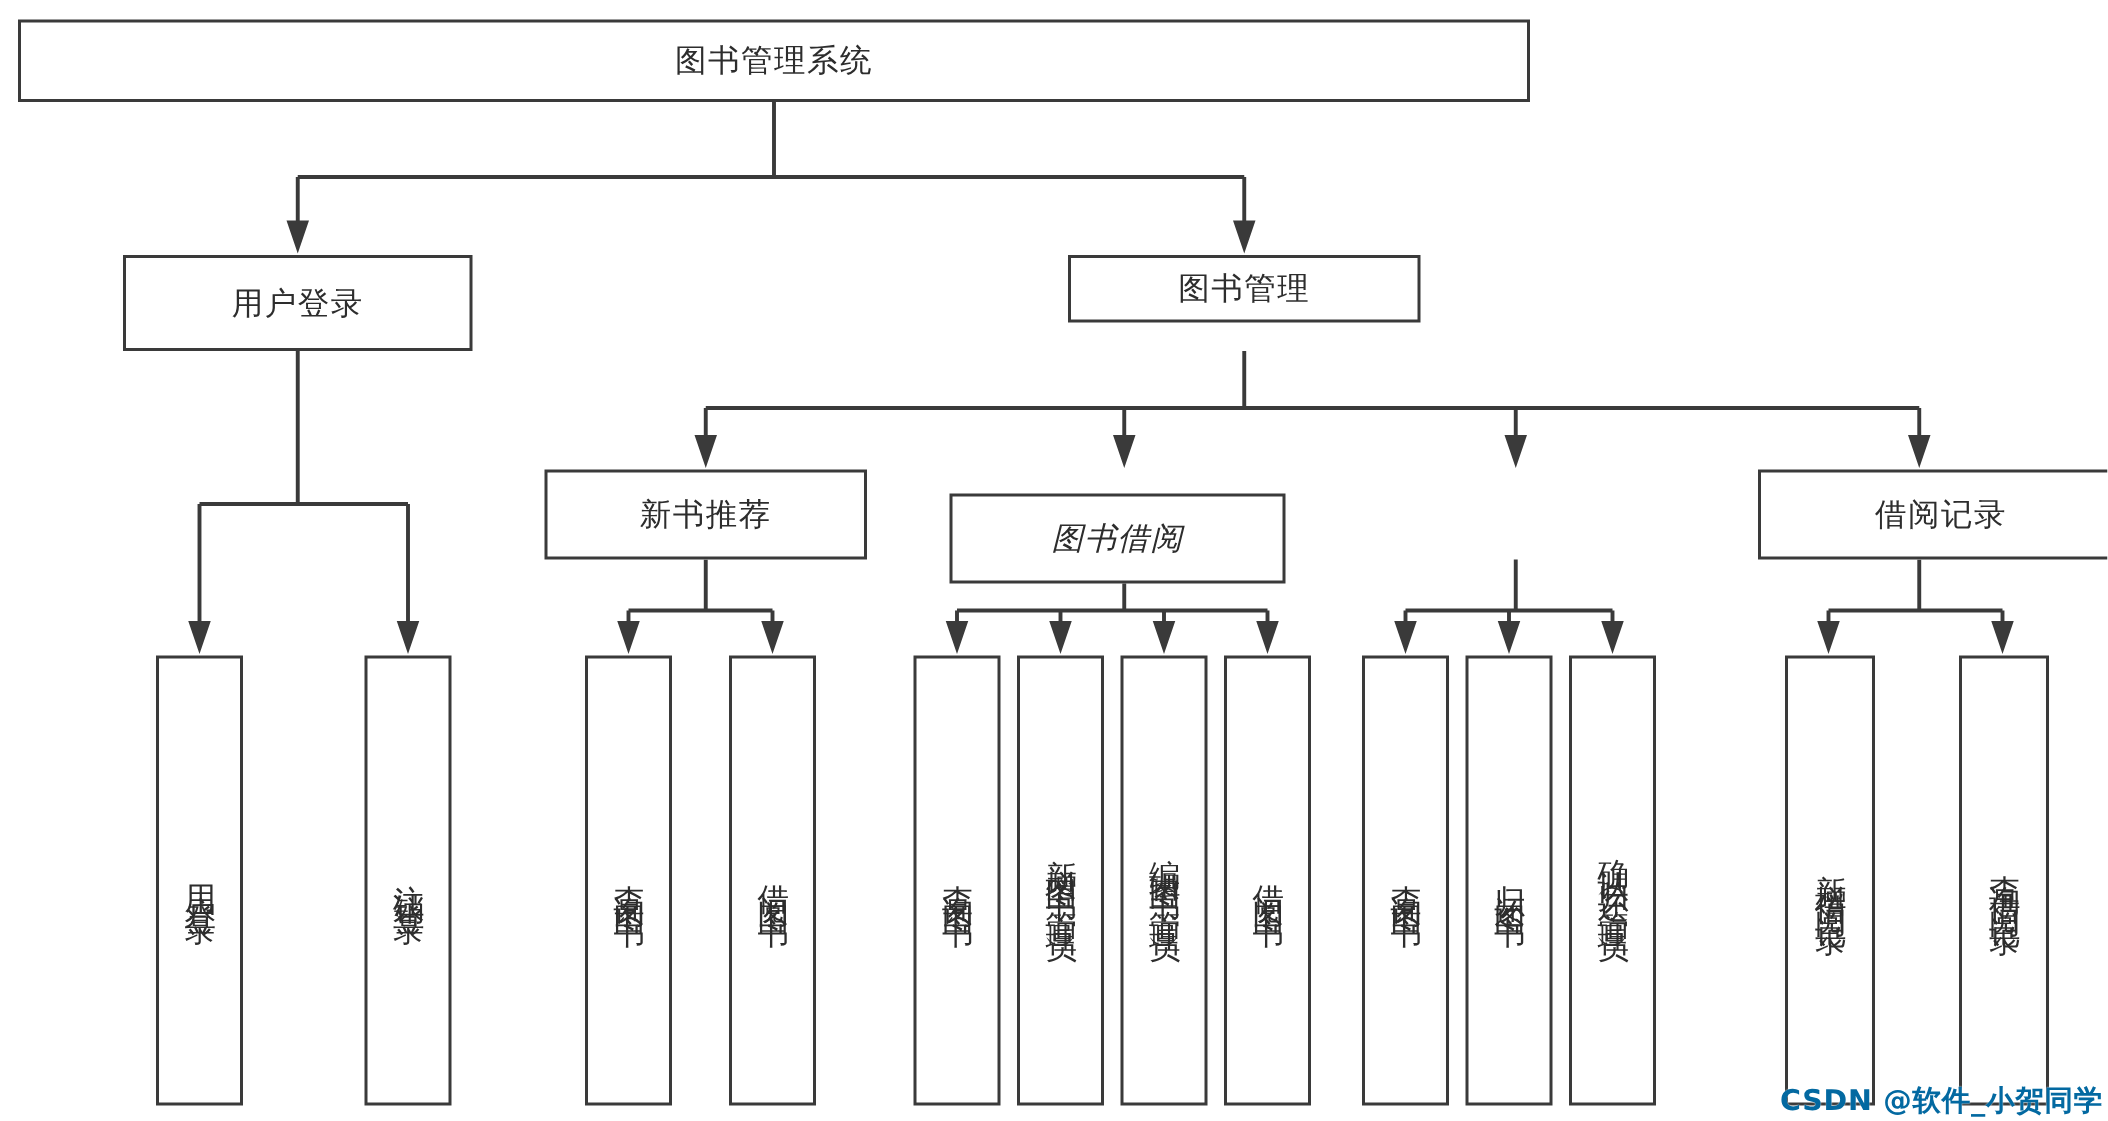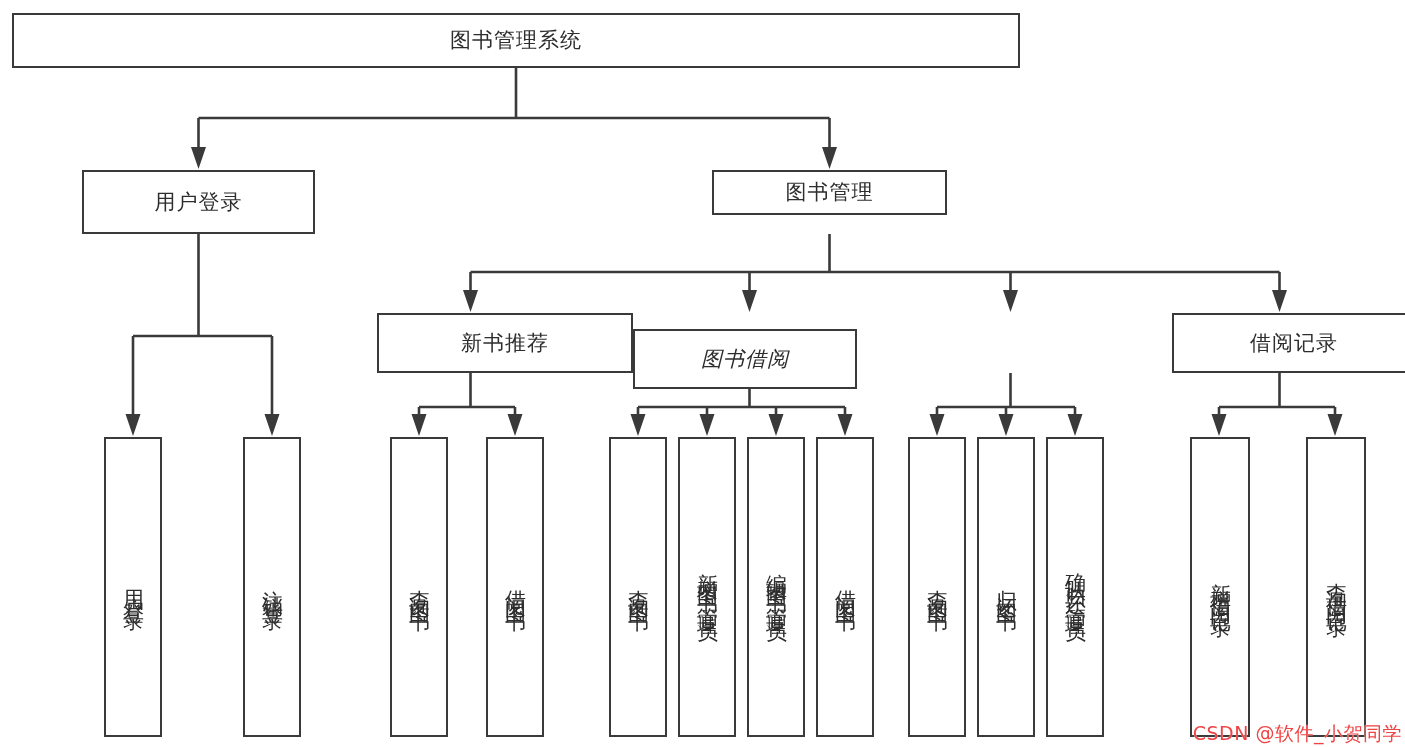--- a/index.html
+++ b/index.html
@@ -44,42 +44,43 @@
     font-size: 21px;
     letter-spacing: 7px;
     line-height: 1;
   }
   .watermark {
     position: absolute;
     right: 3px;
     bottom: 0px;
     z-index: 3;
     font-size: 19px;
-    color: #ef4444;
+    color: #0369a1;
     letter-spacing: 0.5px;
     white-space: nowrap;
     text-shadow: 0 0 1px #ffffff;
+    font-weight: bold;
   }
 </style>
 </head>
 <body>
 
 <div class="canvas">
 
   <svg class="connectors" width="1405" height="747">
       <path d="M 516 68 V 118 M 198.5 118 H 829.5 M 198.5 118 V 149 M 829.5 118 V 149 M 198.5 234 V 336 M 133 336 H 272 M 133 336 V 416 M 272 336 V 416 M 829.5 234 V 272 M 470.5 272 H 1279.5 M 470.5 272 V 292 M 749.5 272 V 292 M 1010.5 272 V 292 M 1279.5 272 V 292 M 470.5 373 V 407 M 419 407 H 515 M 419 407 V 416 M 515 407 V 416 M 749.5 373 V 407 M 638 407 H 845 M 638 407 V 416 M 707 407 V 416 M 776 407 V 416 M 845 407 V 416 M 1010.5 373 V 407 M 937 407 H 1075 M 937 407 V 416 M 1006 407 V 416 M 1075 407 V 416 M 1279.5 373 V 407 M 1219 407 H 1335 M 1219 407 V 416 M 1335 407 V 416 " fill="none" stroke="#3a3a3a" stroke-width="2.6"></path>
       <path d="M 191 147 L 206 147 L 198.5 169 Z M 822 147 L 837 147 L 829.5 169 Z M 125.5 414 L 140.5 414 L 133 436 Z M 264.5 414 L 279.5 414 L 272 436 Z M 463 290 L 478 290 L 470.5 312 Z M 742 290 L 757 290 L 749.5 312 Z M 1003 290 L 1018 290 L 1010.5 312 Z M 1272 290 L 1287 290 L 1279.5 312 Z M 411.5 414 L 426.5 414 L 419 436 Z M 507.5 414 L 522.5 414 L 515 436 Z M 630.5 414 L 645.5 414 L 638 436 Z M 699.5 414 L 714.5 414 L 707 436 Z M 768.5 414 L 783.5 414 L 776 436 Z M 837.5 414 L 852.5 414 L 845 436 Z M 929.5 414 L 944.5 414 L 937 436 Z M 998.5 414 L 1013.5 414 L 1006 436 Z M 1067.5 414 L 1082.5 414 L 1075 436 Z M 1211.5 414 L 1226.5 414 L 1219 436 Z M 1327.5 414 L 1342.5 414 L 1335 436 Z " fill="#3a3a3a" stroke="none"></path>
     </svg>
 
   <div class="node h" style="left:12px; top:13px; width:1008px; height:55px;">图书管理系统</div>
 
   <div class="node h" style="left:82px; top:170px; width:233px; height:64px;">用户登录</div>
   <div class="node h" style="left:712px; top:170px; width:235px; height:45px;">图书管理</div>
 
-  <div class="node h" style="left:363px; top:313px; width:256px; height:60px;margin-left:14px;">新书推荐</div>
+  <div class="node h" style="left:363px; top:313px; width:215px; height:60px;">新书推荐</div>
   <div class="node h" style="left:633px; top:329px; width:224px; height:60px;font-style:italic;">图书借阅</div>
   <div class="node h" style="left:1172px; top:313px; width:244px; height:60px;">借阅记录</div>
 
   <div class="node v" style="left:104px; top:437px; width:58px; height:300px;">用户登录</div>
   <div class="node v" style="left:243px; top:437px; width:58px; height:300px;">注销登录</div>
 
   <div class="node v" style="left:390px; top:437px; width:58px; height:300px;">查询图书</div>
   <div class="node v" style="left:486px; top:437px; width:58px; height:300px;">借阅图书</div>
 
   <div class="node v" style="left:609px; top:437px; width:58px; height:300px;">查询图书</div>

